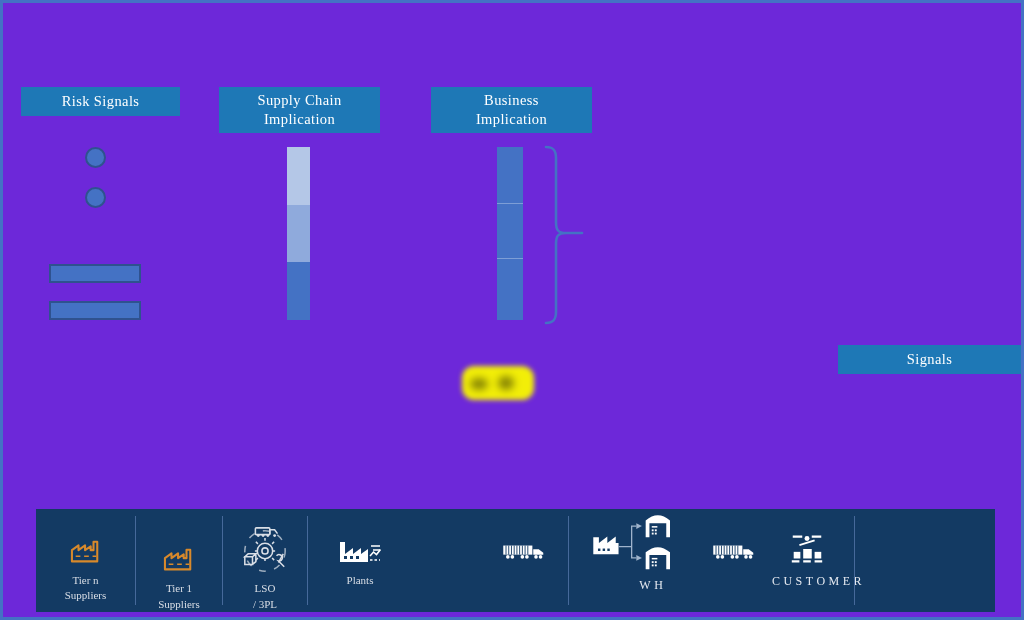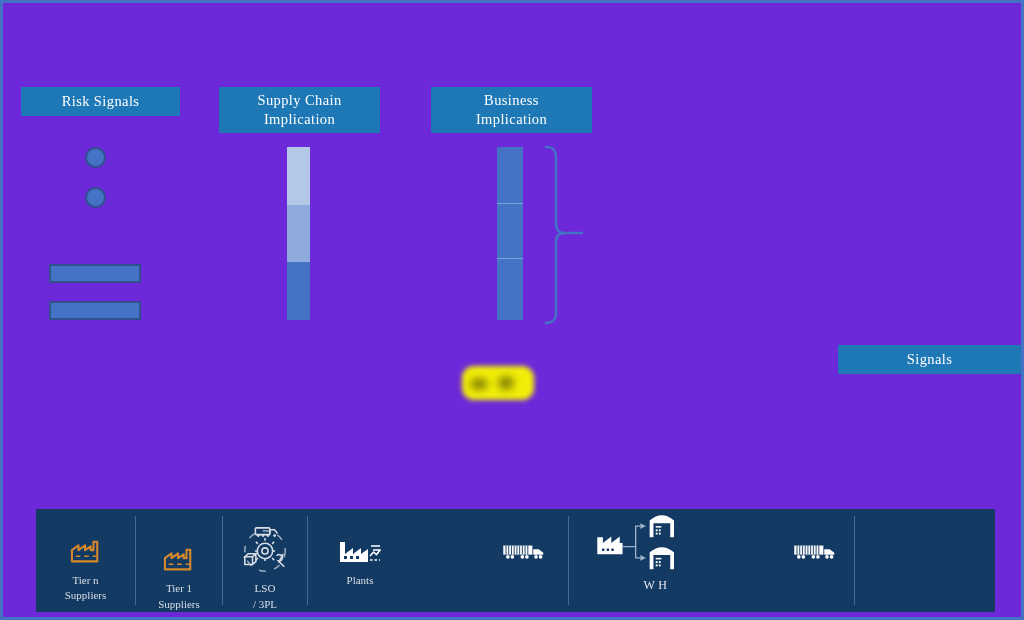--- a/index.html
+++ b/index.html
@@ -228,19 +228,35 @@
               <circle cx="6" cy="17.5" r="2"></circle>
                 <circle cx="11" cy="17.5" r="2"></circle>
               <circle cx="22" cy="17.5" r="2"></circle>
                 <circle cx="27" cy="17.5" r="2"></circle>
               <circle cx="37" cy="17.5" r="2"></circle>
                 <circle cx="42" cy="17.5" r="2"></circle>
             </g>
           </svg>
         </div>
       </div>
+      <div class="subcell" style="width:83px;">
+        <div class="icon-slot">
+          <svg width="38" height="36" viewBox="0 0 40 36">
+            <g stroke="#fff" stroke-width="2.4" fill="none">
+              <path d="M5 5 h10 M25 5 h10"></path>
+              <path d="M12 14 L28 9" stroke-width="2"></path>
+              <path d="M4 31 h8 M16 31 h8 M28 31 h8"></path>
+            </g>
+            <circle cx="20" cy="7" r="2.6" fill="#fff"></circle>
+            <rect x="6" y="21" width="7" height="7" fill="#fff"></rect>
+            <rect x="16" y="18" width="9" height="10" fill="#fff"></rect>
+            <rect x="28" y="21" width="7" height="7" fill="#fff"></rect>
+          </svg>
+        </div>
+        <div class="footer-label ls-wide">CUSTOMER</div>
+      </div>
     </div>
     <div class="vdiv"></div>
 
   </div>
 
   <div class="slide-border"></div>
 </div>
 
 </body></html>

